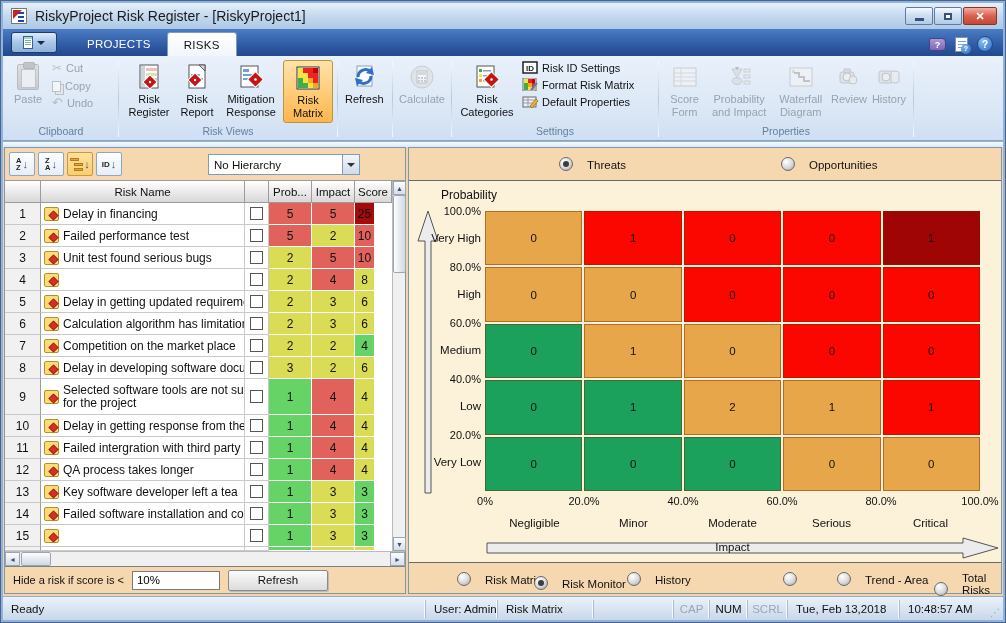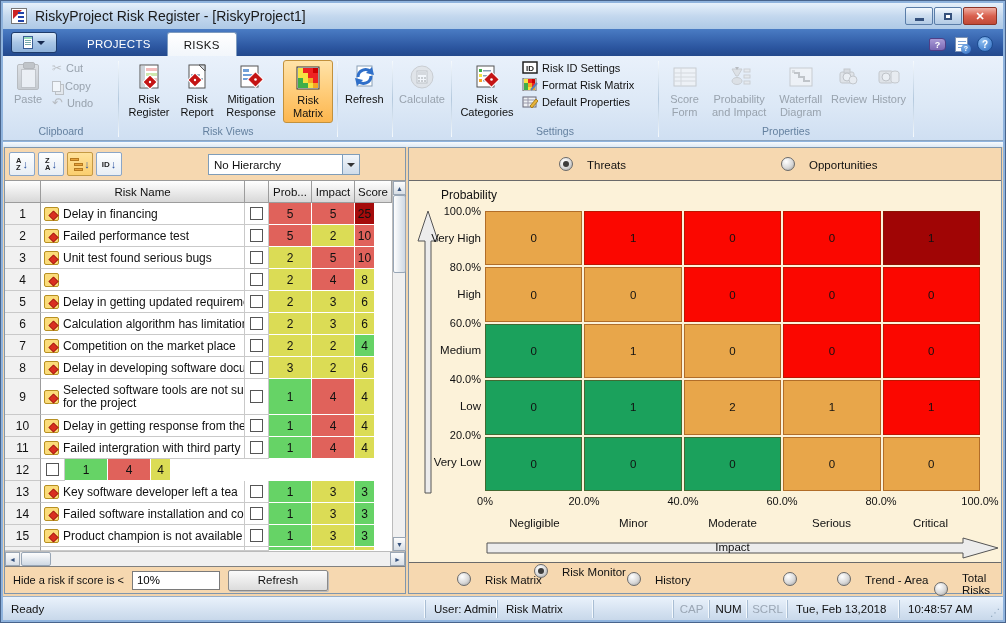--- a/index.html
+++ b/index.html
@@ -616,20 +616,24 @@
             </div>
             <div class="c cchk">
               <span class="chkX"></span>
             </div>
             <div class="c cval t-green">1</div>
             <div class="c cval t-red">4</div>
             <div class="c cval cscore t-yellow">4</div>
           </div>
           <div class="trow">
             <div class="c cnum">12</div>
+            <div class="c cname">
+              <span class="risk-ic"></span>
+              <span class="nmtxt">QA process takes longer</span>
+            </div>
             <div class="c cchk">
               <span class="chkX"></span>
             </div>
             <div class="c cval t-green">1</div>
             <div class="c cval t-red">4</div>
             <div class="c cval cscore t-yellow">4</div>
           </div>
           <div class="trow">
             <div class="c cnum">13</div>
             <div class="c cname">
@@ -653,21 +657,20 @@
               <span class="chkX"></span>
             </div>
             <div class="c cval t-green">1</div>
             <div class="c cval t-yellow">3</div>
             <div class="c cval cscore t-green">3</div>
           </div>
           <div class="trow">
             <div class="c cnum">15</div>
             <div class="c cname">
               <span class="risk-ic"></span>
-              <span class="nmtxt">Product champion is not available</span>
             </div>
             <div class="c cchk">
               <span class="chkX"></span>
             </div>
             <div class="c cval t-green">1</div>
             <div class="c cval t-yellow">3</div>
             <div class="c cval cscore t-green">3</div>
           </div>
           <div class="trow partial">
             <div class="c cnum"></div>
@@ -768,21 +771,21 @@
           <div class="xcat" style="left: 323.5px;">Moderate</div>
           <div class="xcat" style="left: 422.5px;">Serious</div>
           <div class="xcat" style="left: 521.5px;">Critical</div>
         </div>
 
       <div id="rbottom">
           <label class="radlab" style="left: 48px; top: 9px;">
             <span class="radio"></span>
             <span>Risk Matrix</span>
           </label>
-          <label class="radlab" style="left: 125px; top: 1px;">
+          <label class="radlab" style="left: 125px; top: 13px;">
             <span class="radio sel"></span>
             <span>Risk Monitor</span>
           </label>
           <label class="radlab" style="left: 218px; top: 9px;">
             <span class="radio"></span>
             <span>History</span>
           </label>
           <label class="radlab" style="left: 325px; top: 9px; flex-direction: column;">
             <span class="radio"></span>
             <span>Trend - Bars</span>

